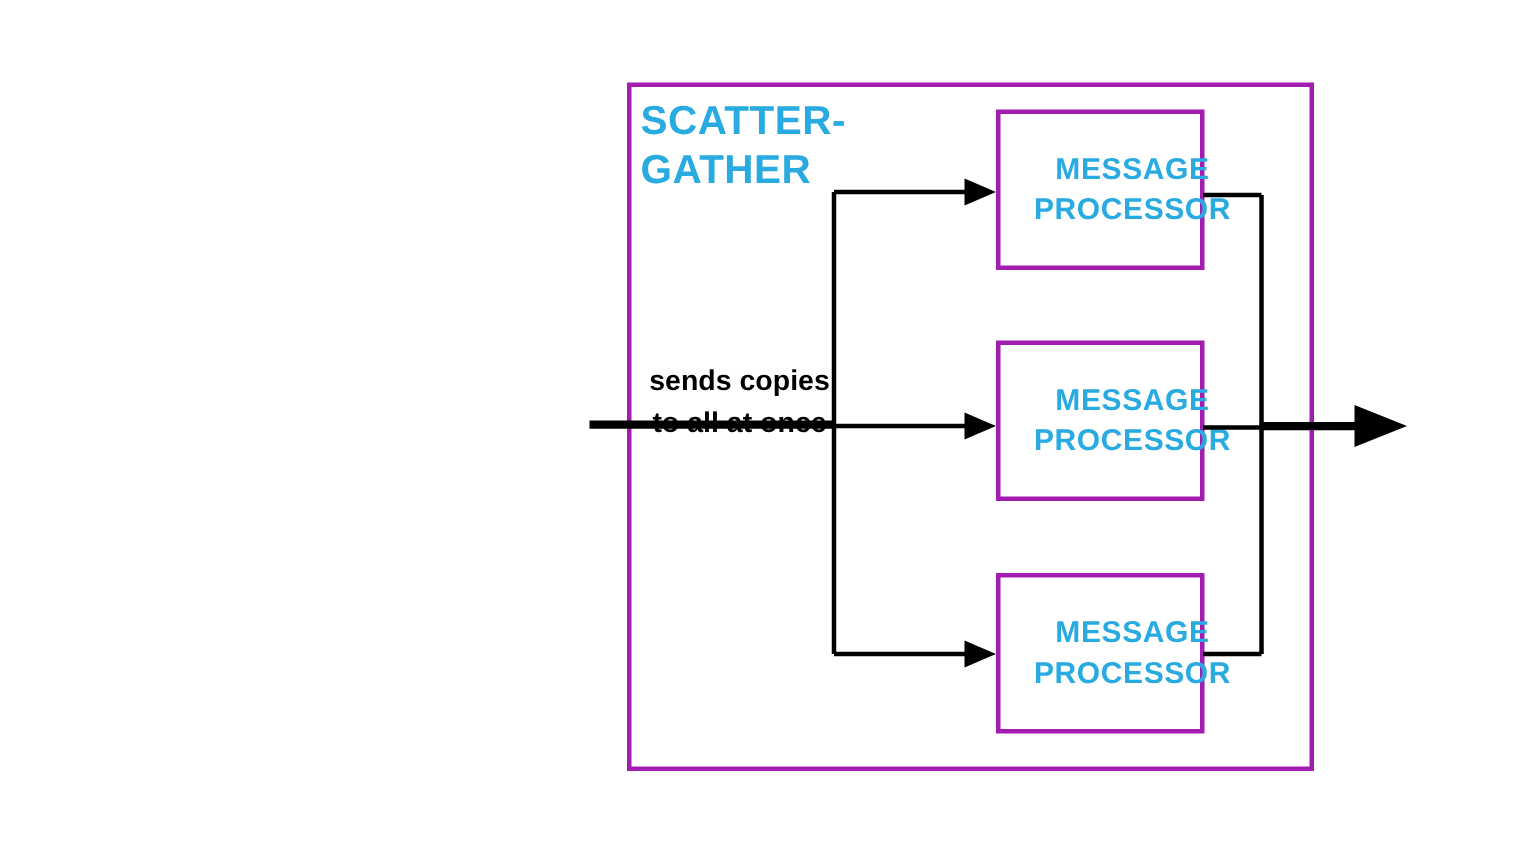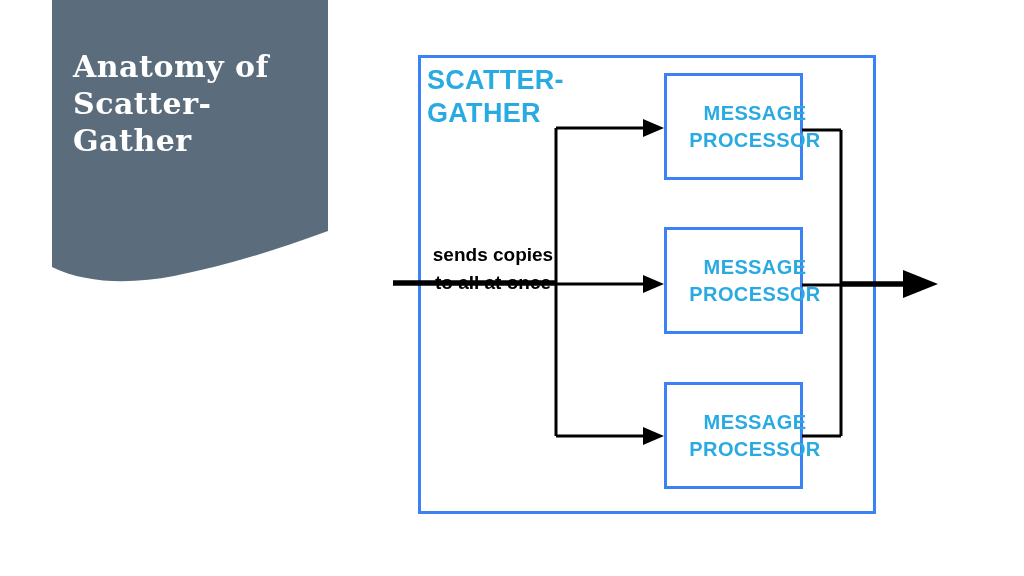--- a/index.html
+++ b/index.html
@@ -34,21 +34,21 @@
     font-weight: bold;
     font-size: 30px;
     line-height: 37px;
     white-space: pre-line;
     letter-spacing: 0.5px;
   }
 
   
   .cyan-box {
     position: absolute;
-    border: 3px solid #3b82f6;
+    border: 3px solid #a21caf;
     background: #ffffff;
     box-sizing: border-box;
     padding-left: 43px;
   }
   #outer-box {
     left: 418px;
     top: 55px;
     width: 458px;
     height: 459px;
     background: transparent;
@@ -103,30 +103,20 @@
     width: 1024px;
     height: 576px;
     pointer-events: none;
   }
 </style>
 </head>
 <body>
 
 <div id="canvas">
 
-  <div id="badge">
-    <svg width="276" height="290" viewBox="0 0 276 290">
-      <path d="M0,0 L276,0 L276,231
-               C 222,251 172,266 122,276
-               C 80,284 34,284 0,267 Z" fill="#5b6d7c"></path>
-    </svg>
-    <div id="badge-title">Anatomy of
-Scatter-
-Gather</div>
-  </div>
 
   <div id="outer-box" class="cyan-box"></div>
   <div id="outer-box-label">SCATTER-
 GATHER</div>
 
   <div id="processor-1" class="cyan-box processor">
     <div class="label">MESSAGE
 PROCESSOR</div>
   </div>
   <div id="processor-2" class="cyan-box processor">

